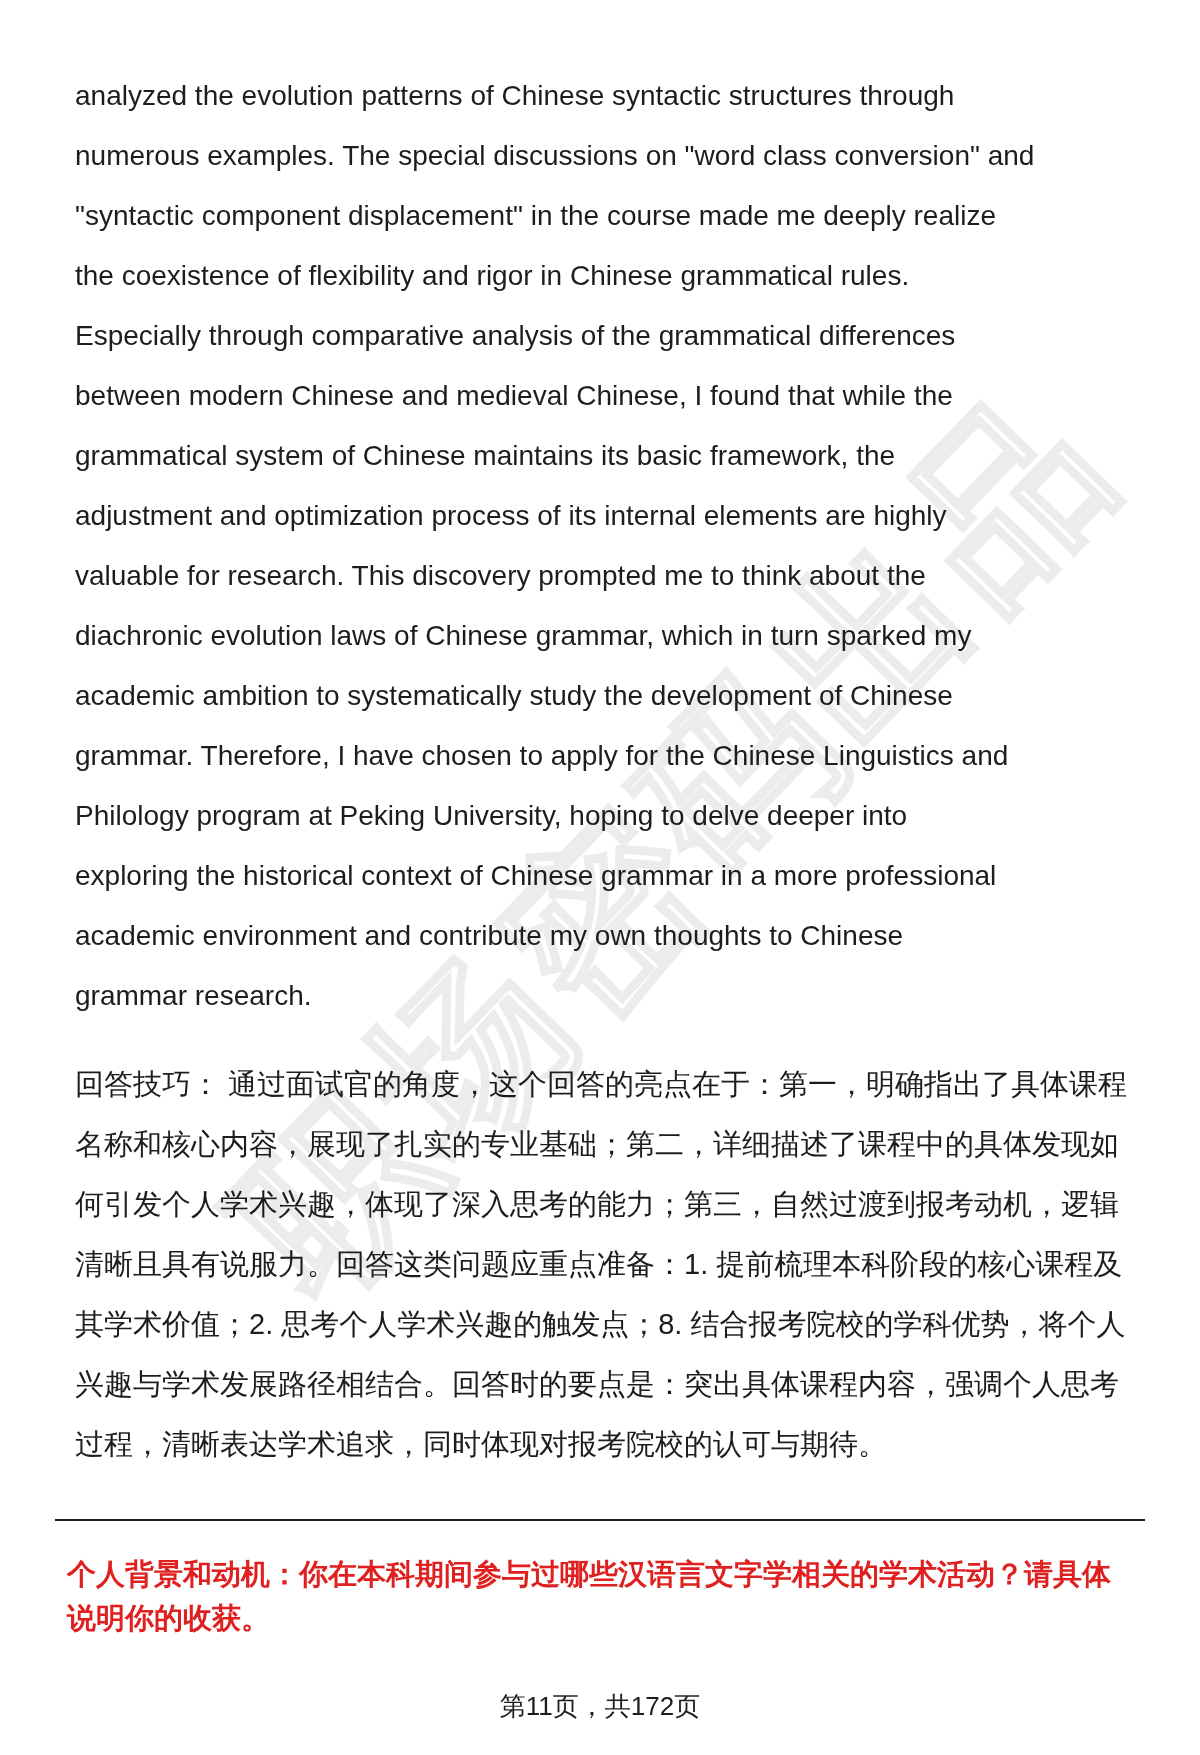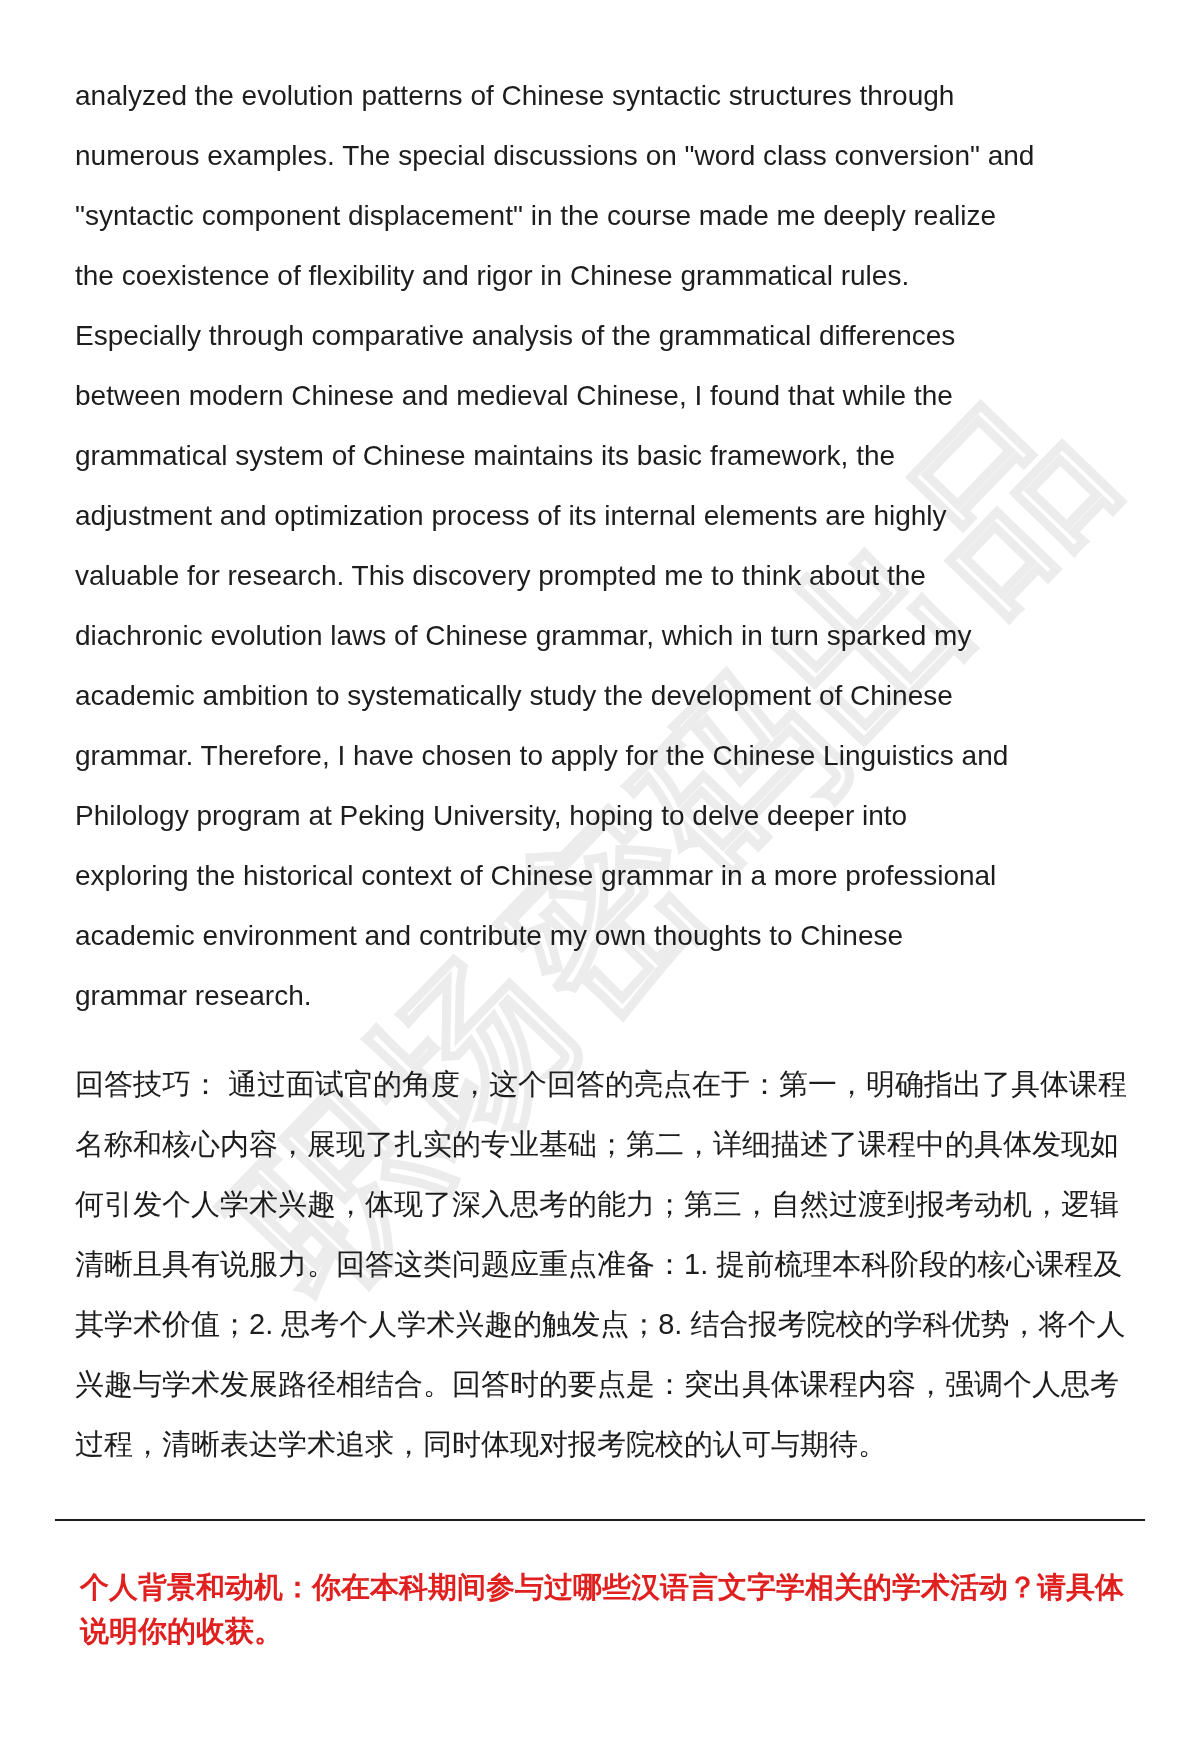--- a/index.html
+++ b/index.html
@@ -61,21 +61,21 @@
     margin: 0;
     border: none;
     border-top: 2px solid #1c1c1c;
     z-index: 1;
   }
   .question-heading {
     position: absolute;
     top: 1552px;
     left: 67px;
     width: 1092px;
-    margin: 13px;
+    margin: 0;
     white-space: pre-line;
     font-size: 29px;
     font-weight: 700;
     line-height: 44px;
     color: #e01f1f;
     z-index: 1;
   }
   .footer {
     position: absolute;
     top: 1688px;
@@ -118,14 +118,17 @@
 清晰且具有说服力。回答这类问题应重点准备：1. 提前梳理本科阶段的核心课程及
 其学术价值；2. 思考个人学术兴趣的触发点；8. 结合报考院校的学科优势，将个人
 兴趣与学术发展路径相结合。回答时的要点是：突出具体课程内容，强调个人思考
 过程，清晰表达学术追求，同时体现对报考院校的认可与期待。</p>
 
   <hr class="divider">
 
   <p class="question-heading">个人背景和动机：你在本科期间参与过哪些汉语言文字学相关的学术活动？请具体
 说明你的收获。</p>
 
+  <div class="footer">
+    <span>第11页，共172页</span>
+  </div>
 
 </div>
 
 </body></html>

